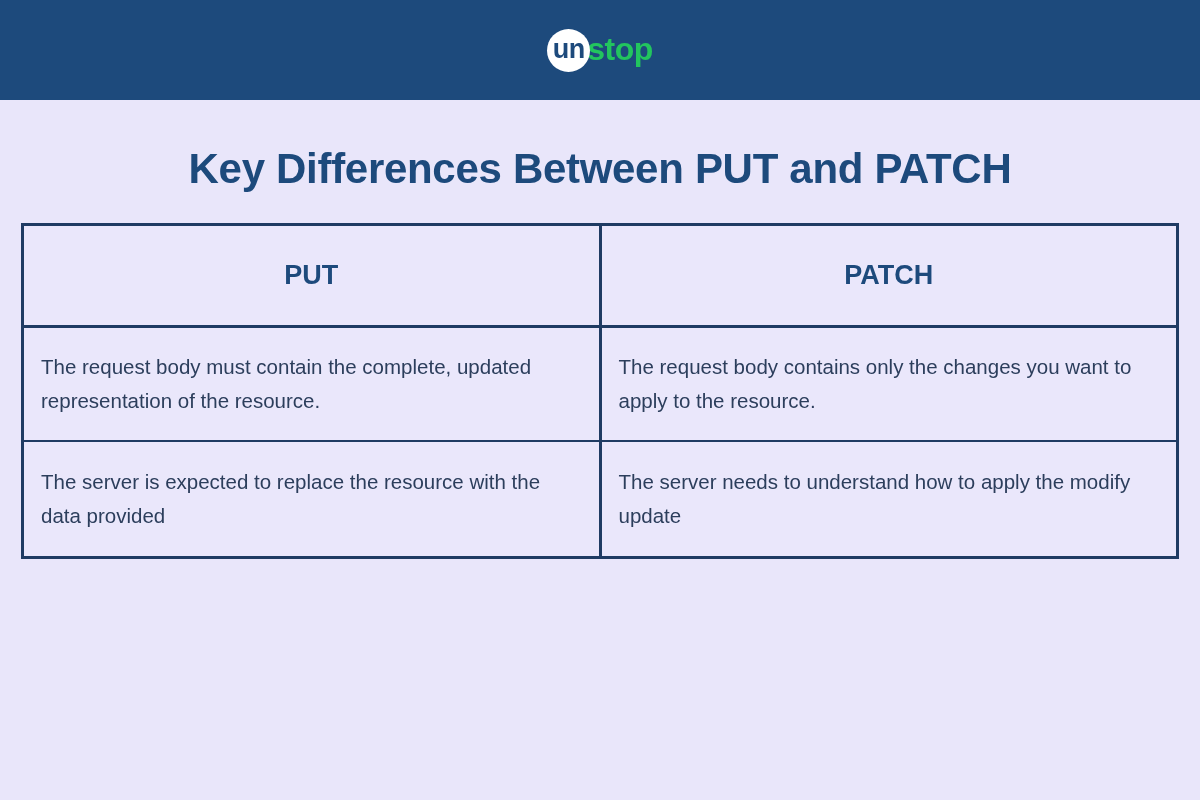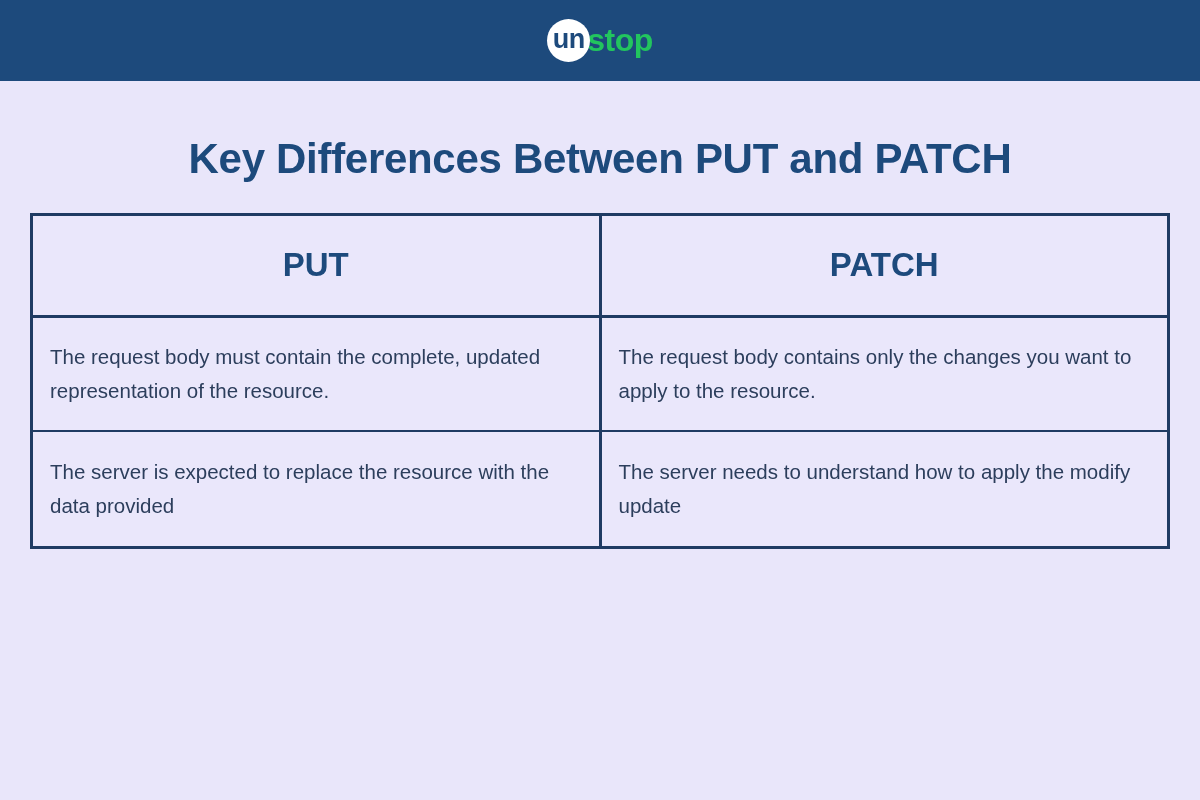--- a/index.html
+++ b/index.html
@@ -9,21 +9,21 @@
   body {
     width: 1200px;
     height: 800px;
     background: #e9e6fa;
     font-family: "Liberation Sans", sans-serif;
     overflow: hidden;
   }
 
   
   .brand-bar {
-    height: 81px;
+    height: 100px;
     background: #1d4a7c;
     display: flex;
     align-items: center;
     justify-content: center;
     box-sizing: border-box;
   }
   .logo {
     display: flex;
     align-items: center;
     user-select: none;
@@ -52,21 +52,21 @@
     color: #22c55e;
     font-size: 32px;
     font-weight: bold;
     letter-spacing: -0.5px;
     line-height: 1;
     padding-bottom: 2px;
   }
 
   
   .page {
-    padding: 12px;
+    padding: 3px;
   }
   .page-title {
     text-align: center;
     color: #1d4a7c;
     font-size: 42px;
     font-weight: bold;
     margin: 0;
     padding: 42px 0 30px 0;
     letter-spacing: -0.3px;
   }
@@ -85,21 +85,21 @@
   table.compare th,
   table.compare td {
     box-sizing: border-box;
     vertical-align: middle;
     background: #eae7fb;
   }
   table.compare th {
     height: 100px;
     text-align: center;
     color: #1d4a7c;
-    font-size: 33px;
+    font-size: 27px;
     font-weight: bold;
     border-bottom: 3px solid #1f3b63;
   }
   table.compare td {
     height: 115px;
     padding: 14px 20px 14px 17px;
     color: #2c3e5c;
     font-size: 20.5px;
     line-height: 1.65;
     font-weight: normal;

